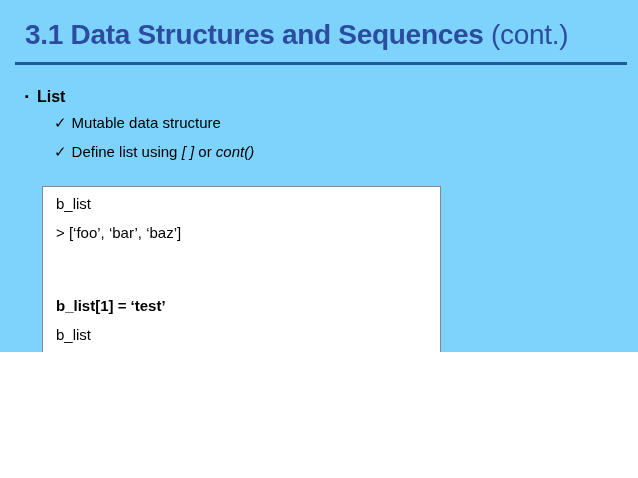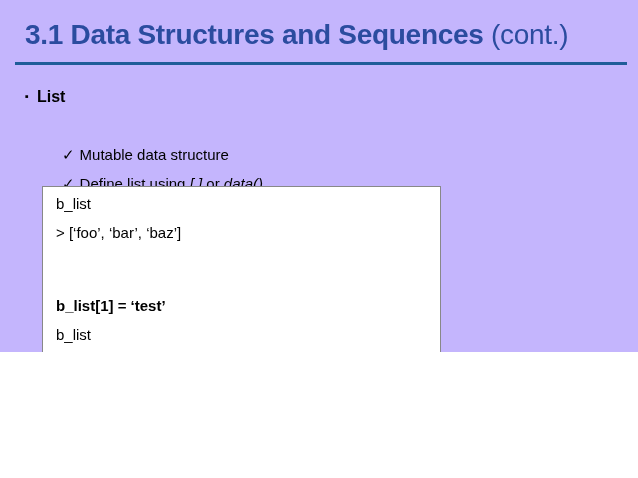--- a/index.html
+++ b/index.html
@@ -8,41 +8,41 @@
     --footer-blue:#1b4f7f;
     --box-border:#888888;
     --text-black:#000000;
   }
   html,body{margin:0;padding:0;}
   body{
     width:638px;height:478px;background:#ffffff;
     font-family:"Liberation Sans", sans-serif;
     color:var(--text-black);
   }
-  .slide{position:relative;width:638px;height:352px;background:#c4b5fd;overflow:hidden;}
+  .slide{position:relative;width:638px;height:352px;background:#7dd3fc;overflow:hidden;}
 
   .title{
     position:absolute;left:25px;top:20px;
     font-size:28px;font-weight:bold;line-height:30px;
     color:var(--title-blue);white-space:nowrap;letter-spacing:-0.3px;
   }
   .title .suffix{font-weight:normal;}
 
   .title-underline{
     position:absolute;left:15px;top:62px;width:612px;height:3px;
     background:var(--underline-blue);
   }
 
   .l1{
     position:absolute;left:25px;top:87px;
     font-size:16px;font-weight:bold;line-height:18px;color:var(--text-black);
   }
   .l1 .sq{font-size:11px;vertical-align:2px;margin-right:8px;}
 
-  .sub{position:absolute;left:62px;top:108px;margin-top:32px;}
+  .sub{position:absolute;left:54px;top:108px;}
   .sub .sub-item{
     font-size:15px;line-height:29px;white-space:nowrap;color:var(--text-black);
   }
   .sub .check{margin-right:5px;}
   .sub i{font-style:italic;}
 
   .code-box{
     position:absolute;left:42px;top:186px;width:399px;height:236px;
     border:1.5px solid var(--box-border);box-sizing:border-box;
     padding:3px 0 0 13px;background:#ffffff;
@@ -63,21 +63,21 @@
 <div class="slide">
 
   <div class="title"><span>3.1 Data Structures and Sequences</span><span class="suffix"> (cont.)</span></div>
 
   <div class="title-underline"></div>
 
   <div class="l1"><span class="sq">▪</span><span>List</span></div>
 
   <div class="sub" id="sub-bullets">
       <div class="sub-item"><span class="check">✓</span><span>Mutable data structure</span></div>
-      <div class="sub-item"><span class="check">✓</span><span>Define list using </span><i>[ ]</i><span> or </span><i>data()</i></div>
+      <div class="sub-item"><span class="check">✓</span><span>Define list using </span><i>[ ]</i><span> or </span><i>cont()</i></div>
     </div>
 
   <div class="code-box" id="code-box">
       <div class="code-line">b_list</div>
       <div class="code-line">&gt; [‘foo’, ‘bar’, ‘baz’]</div>
       <div class="code-line bold">b_list[1] = ‘test’</div>
       <div class="code-line">b_list</div>
     </div>
 
   <div class="footer-bar"></div>

